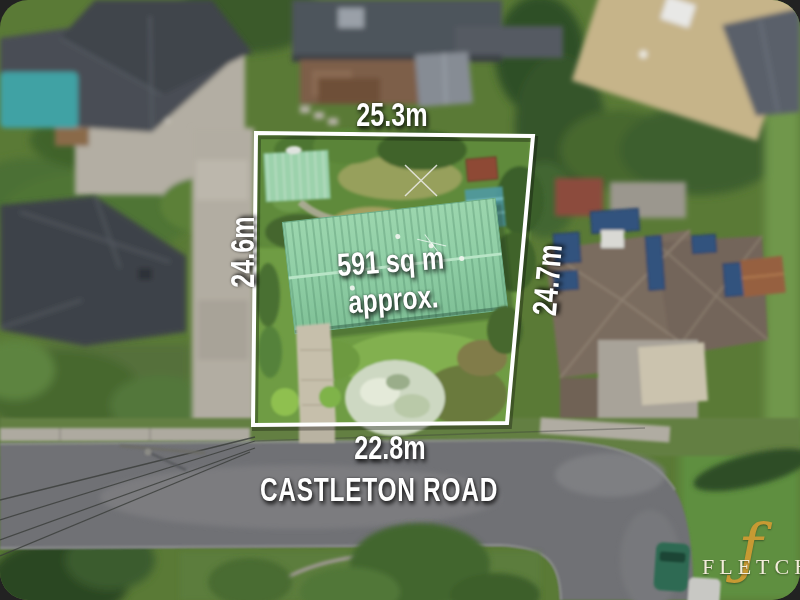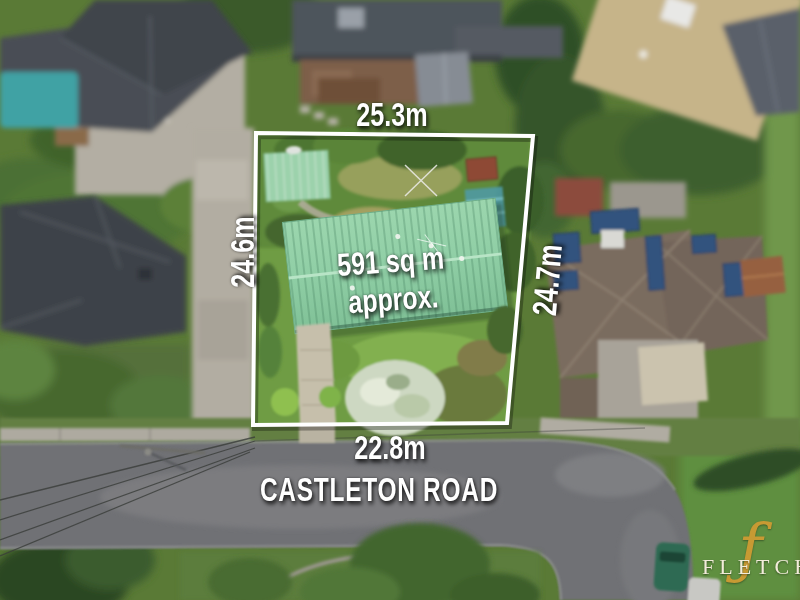--- a/index.html
+++ b/index.html
@@ -1,18 +1,19 @@
 <!DOCTYPE html>
 <html><head>
 <meta charset="utf-8">
 <style>
   html,body{margin:0;padding:0;background:#222;}
   #stage{
     position:relative;width:800px;height:600px;overflow:hidden;
     font-family:"Liberation Sans",sans-serif;
+    border-radius:28px;
   }
   #stage svg{position:absolute;left:0;top:0;}
   .lbl{
     position:absolute;color:#fff;font-weight:bold;white-space:nowrap;
     text-shadow:2px 3px 5px rgba(0,0,0,.85),0 0 3px rgba(0,0,0,.45);
     line-height:1;
   }
   #dim-top   {left:392px;top:114px;font-size:34px;transform:translate(-50%,-50%) scaleX(.74);}
   #dim-left  {left:242px;top:252px;font-size:34px;transform:translate(-50%,-50%) rotate(-90deg) scaleX(.74);}
   #dim-right {left:547px;top:280px;font-size:34px;transform:translate(-50%,-50%) rotate(-85deg) scaleX(.74);}

